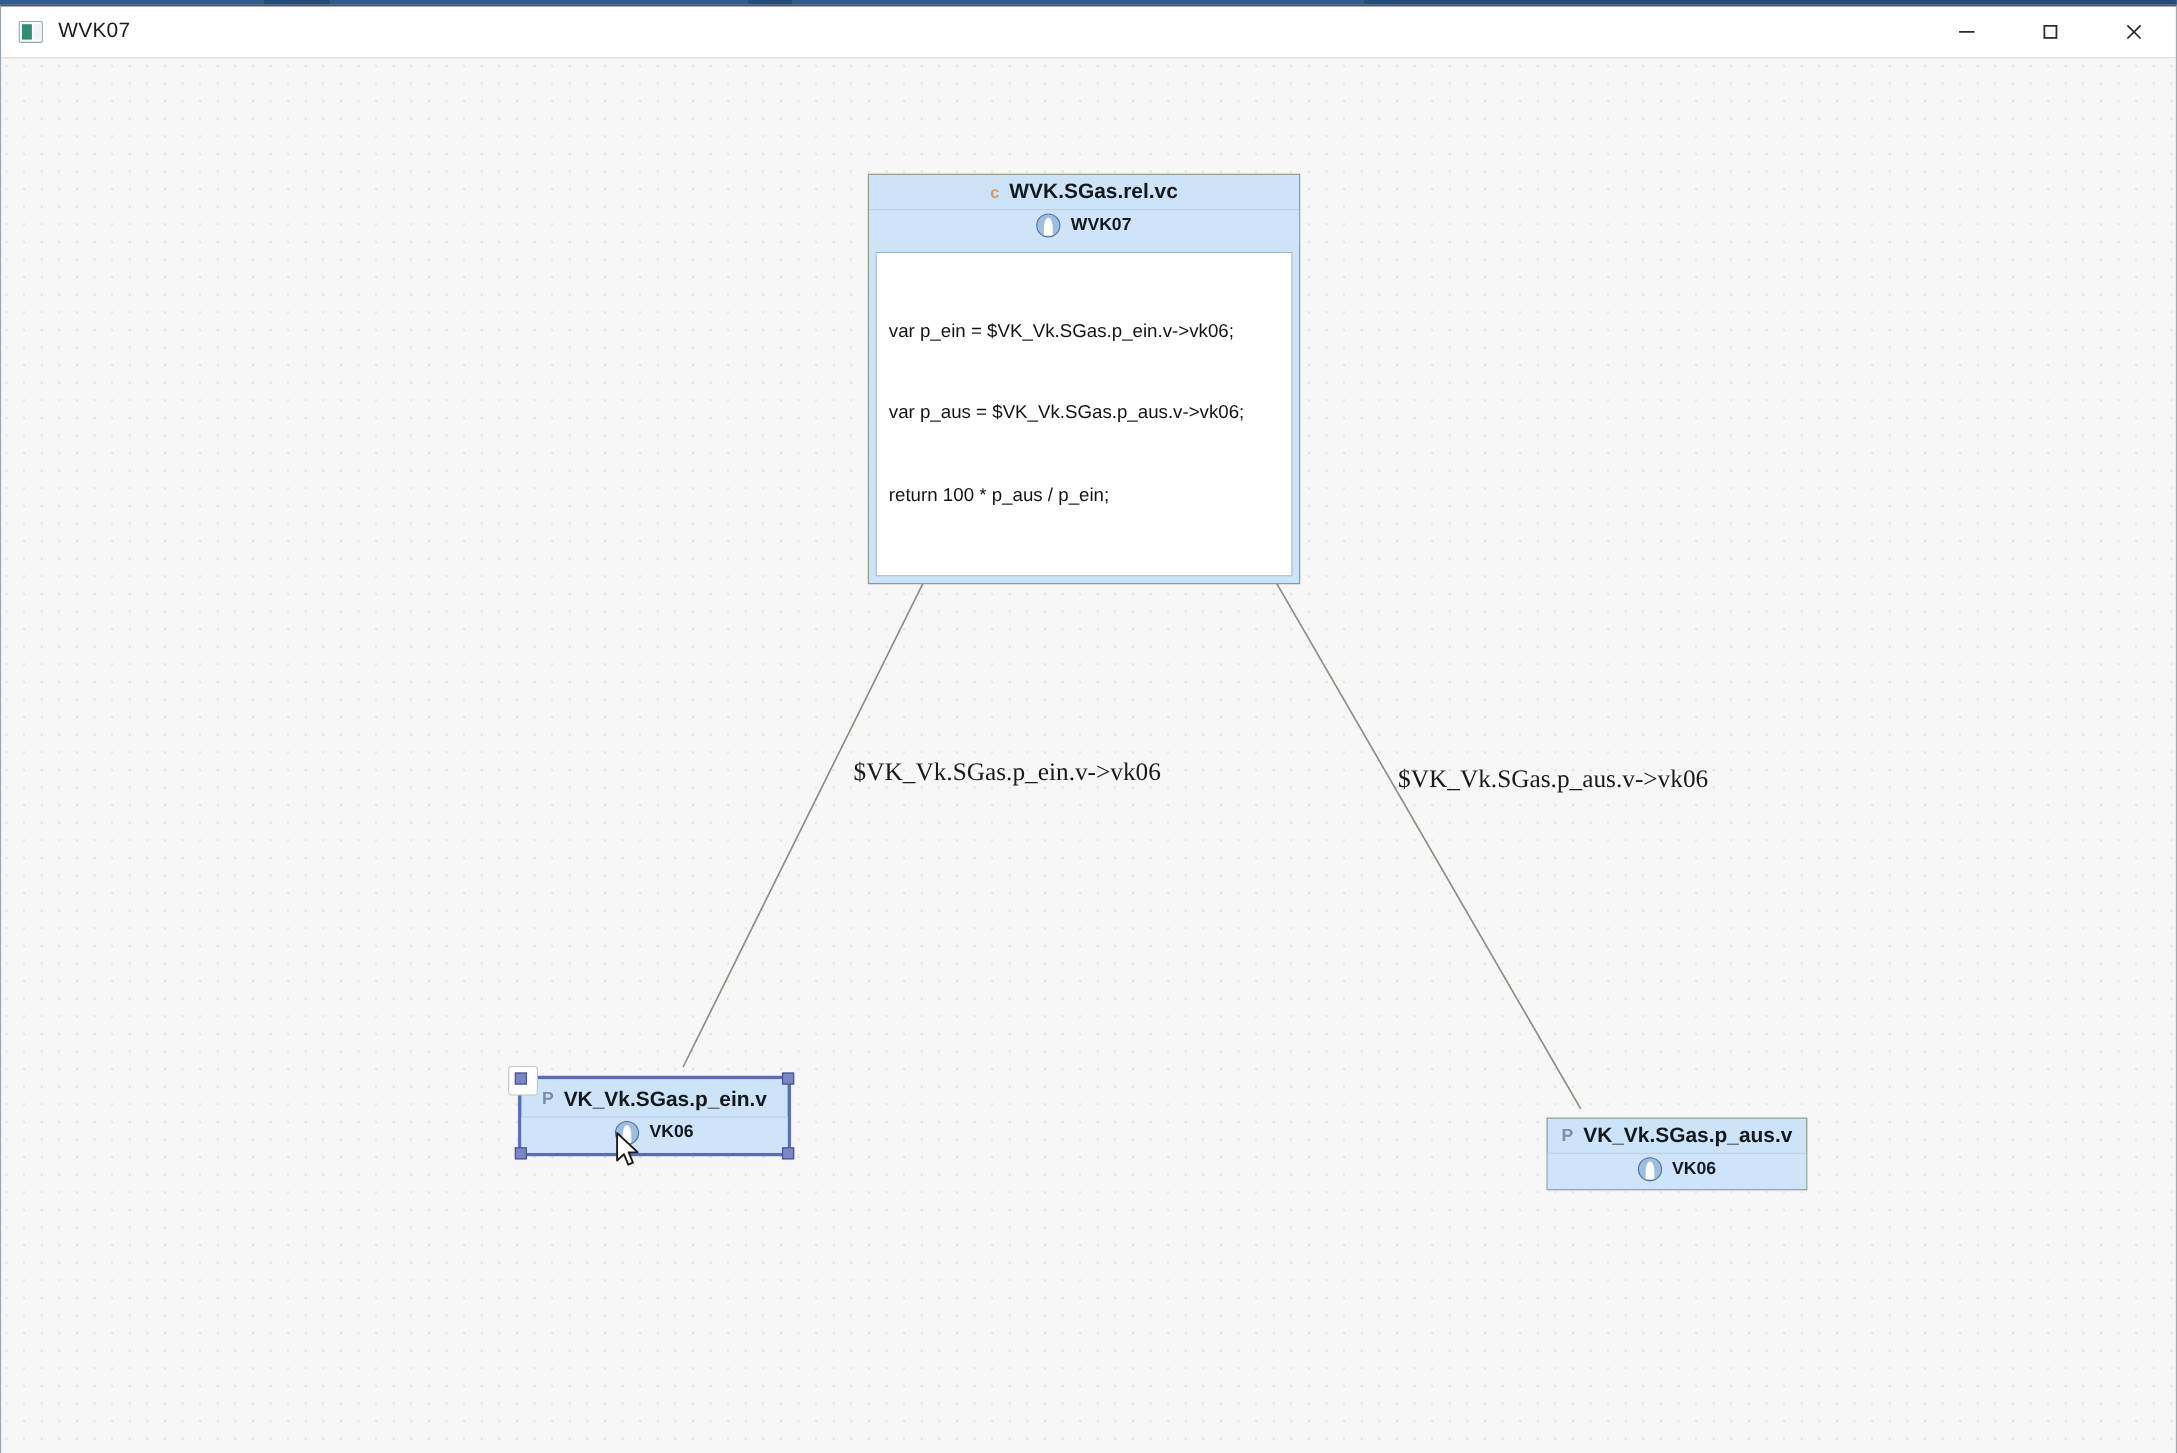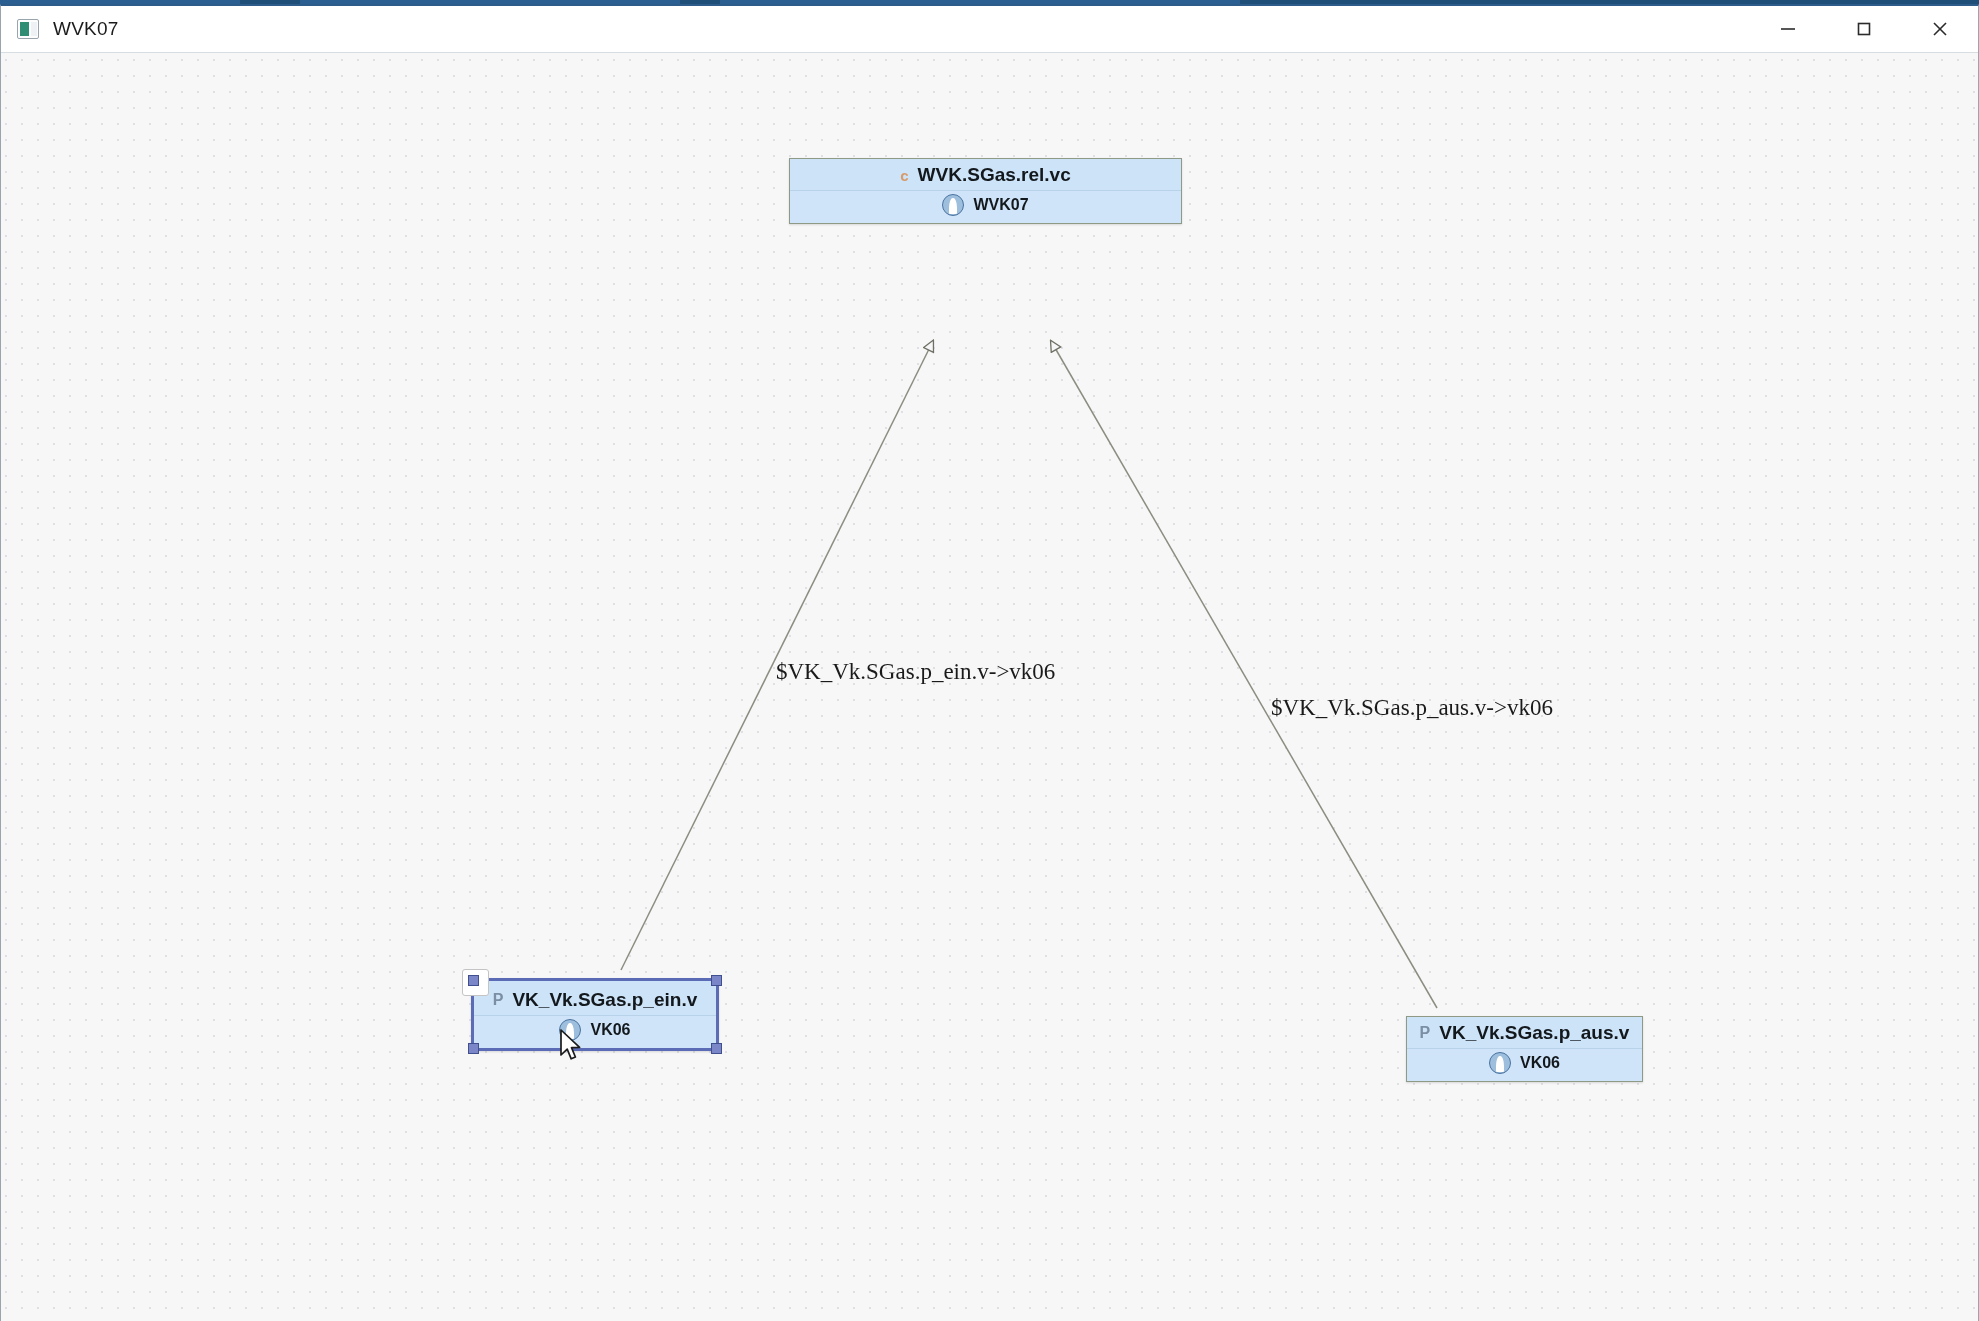--- a/index.html
+++ b/index.html
@@ -290,31 +290,36 @@
           <marker id="arrowhollow" markerWidth="13" markerHeight="13" refX="11" refY="6.5" orient="auto" markerUnits="userSpaceOnUse">
             <path d="M 1,1 L 12,6.5 L 1,12 z" fill="#f6f6f8" stroke="#6e7063" stroke-width="1.3"></path>
           </marker>
         </defs>
 
         <line x1="620" y1="917" x2="932" y2="288" stroke="#8b8d80" stroke-width="1.5" marker-end="url(#arrowhollow)"></line>
 
         <line x1="1436" y1="955" x2="1050" y2="288" stroke="#8b8d80" stroke-width="1.5" marker-end="url(#arrowhollow)"></line>
       </svg>
 
-      <div class="edge-label" style="left:775px; top:606px;">$VK_Vk.SGas.p_ein.v-&gt;vk06</div>
+      <div class="edge-label" style="left:775px; top:636px;">$VK_Vk.SGas.p_ein.v-&gt;vk06</div>
       <div class="edge-label" style="left:1270px; top:622px;margin-top:20px;">$VK_Vk.SGas.p_aus.v-&gt;vk06</div>
 
       <div class="node" style="left:788px; top:105px; width:393px;">
         <div class="node-title">
           <span class="badge-c">c</span>
           <span>WVK.SGas.rel.vc</span>
         </div>
         <div class="node-sub">
           <span class="valve"></span>
           <span>WVK07</span>
+        </div>
+        <div class="node-code">
+          <div>var p_ein = $VK_Vk.SGas.p_ein.v-&gt;vk06;</div>
+          <div>var p_aus = $VK_Vk.SGas.p_aus.v-&gt;vk06;</div>
+          <div>return 100 * p_aus / p_ein;</div>
         </div>
       </div>
 
       <div class="node selected" style="left:470px; top:925px; width:248px;">
         <div class="tl-chip"></div>
         <div class="handle tl"></div>
         <div class="handle tr"></div>
         <div class="handle bl"></div>
         <div class="handle br"></div>
 

